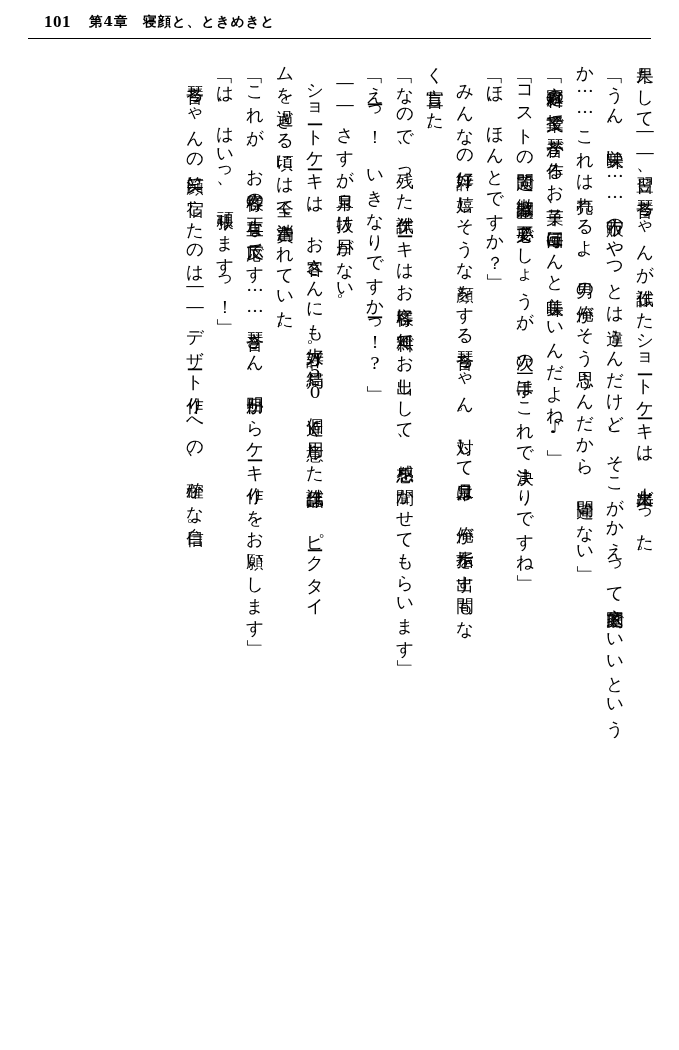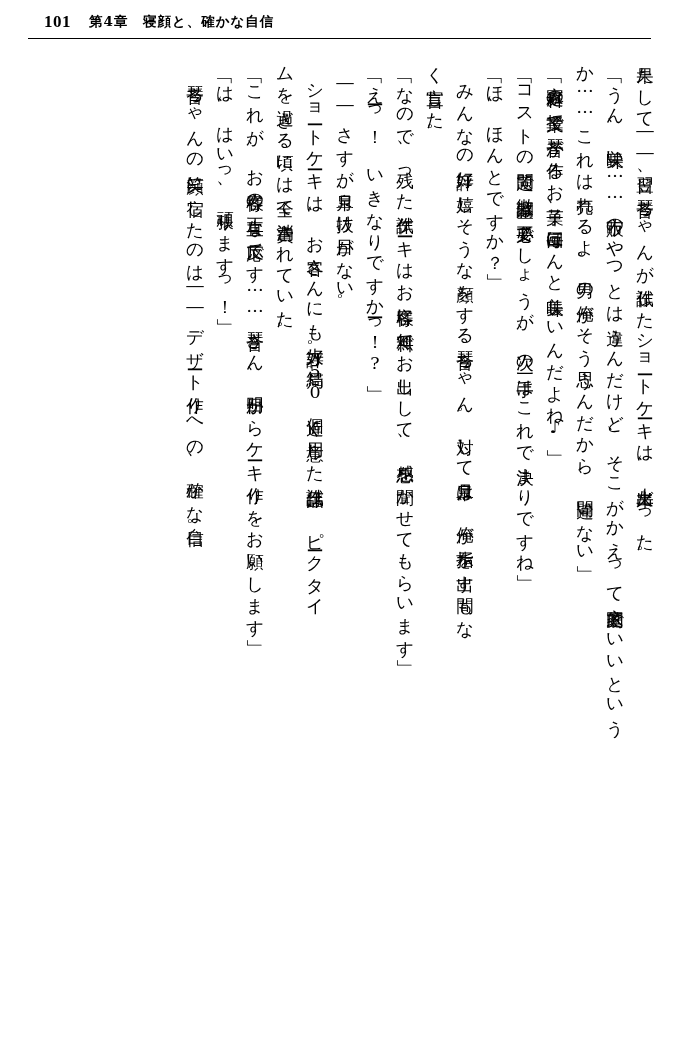--- a/index.html
+++ b/index.html
@@ -82,21 +82,21 @@
     box-sizing: border-box;
   }
 </style>
 </head>
 <body>
 
 <div class="page">
 
   <div class="header">
     <span class="page-number">101</span>
-    <span class="chapter-title">第4章　寝顔と、確かな自信</span>
+    <span class="chapter-title">第4章　寝顔と、ときめきと</span>
   </div>
 
   <div class="rule"></div>
 
   <div class="body-area">
       <div class="vline">果たして――翌日、琴音ちゃんが試作したショートケーキは、上出来だった。</div>
       <div class="vline indent">「うん、美味い……市販のやつとは違うんだけど、そこがかえって家庭的でいいという</div>
       <div class="vline">か……これは売れるよ。男の俺がそう思うんだから、間違いない」</div>
       <div class="vline indent">「家庭科の授業で琴音が作るお菓子、毎回ほんと美味しいんだよね♪」</div>
       <div class="vline indent">「コストの問題で微調整は必要でしょうが、次の一手はこれで決まりですね」</div>

